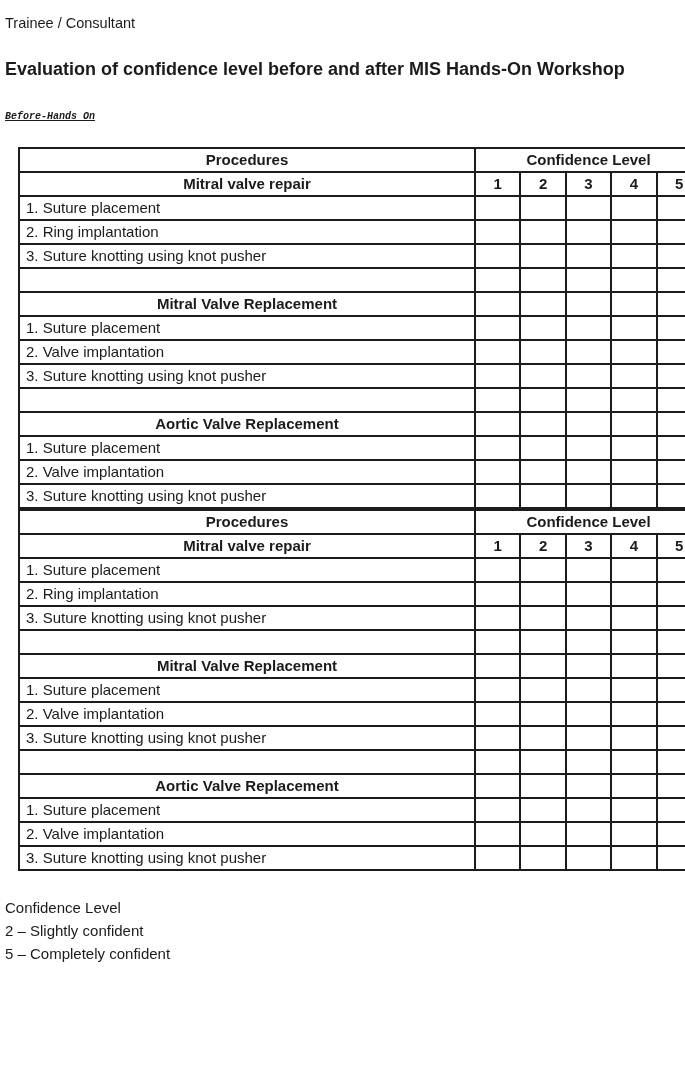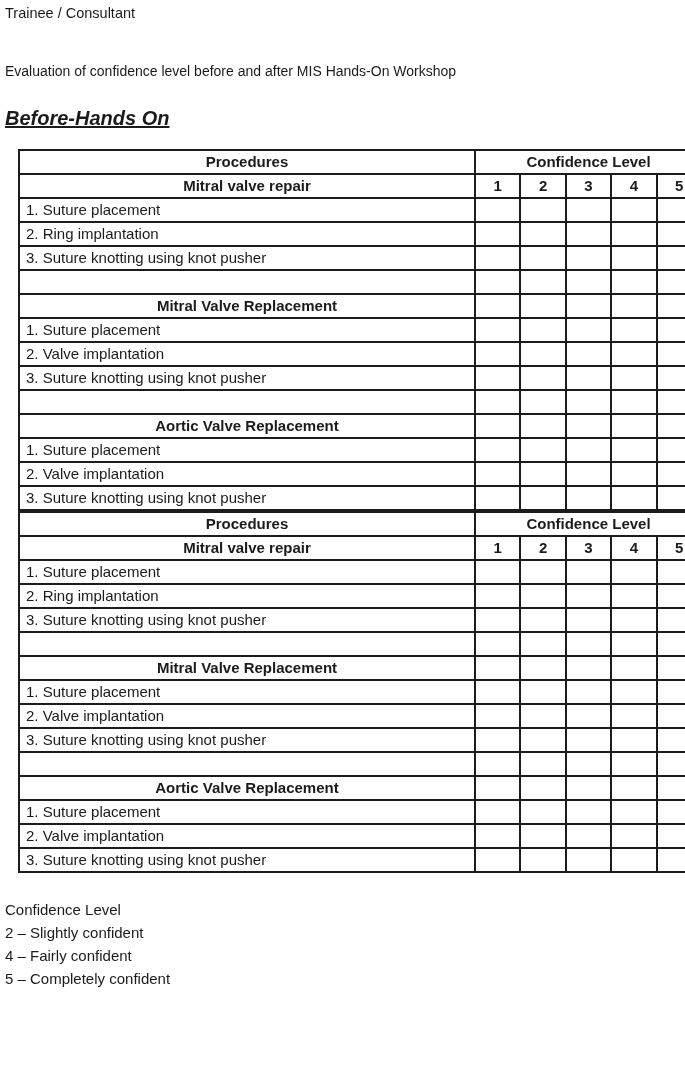--- a/index.html
+++ b/index.html
@@ -7,43 +7,44 @@
   body {
     font-family: "Liberation Sans", sans-serif;
     color: #1b1b1b;
     -webkit-font-smoothing: antialiased;
   }
   .page {
     width: 685px;
     height: 1084px;
     background: #ffffff;
     overflow: hidden;
-    padding-top: 4px;
+    padding-top: 14px;
   }
   .doc-label {
     font-size: 14.5px;
     padding-left: 5px;
     line-height: 18px;
   }
   .doc-title {
-    font-size: 14px;
-    font-weight: normal;
+    font-size: 18px;
+    font-weight: bold;
     padding-left: 5px;
-    margin-top: 40px;
+    margin-top: 28px;
     line-height: 19px;
   }
   .section-heading {
-    font-size: 20px;
+    font-size: 10px;
     font-weight: bold;
     font-style: italic;
     text-decoration: underline;
     padding-left: 5px;
     margin-top: 28px;
     margin-bottom: 21px;
     line-height: 19px;
+    font-family: Liberation Mono, monospace;
   }
   table.eval-table {
     width: 683px;
     margin-left: 18px;
     border-collapse: collapse;
     table-layout: fixed;
   }
   .eval-table td {
     border: 2px solid #1c1c1c;
     height: 24px;
@@ -331,17 +332,16 @@
           <td></td>
           <td></td>
           <td></td>
     </tr>
   </tbody>
     </table>
 
   <div class="legend">
     <div>Confidence Level</div>
     <div>2 – Slightly confident</div>
-    <div>4 – Fairly confident</div>
     <div>5 – Completely confident</div>
   </div>
 
 </div>
 
 </body></html>

